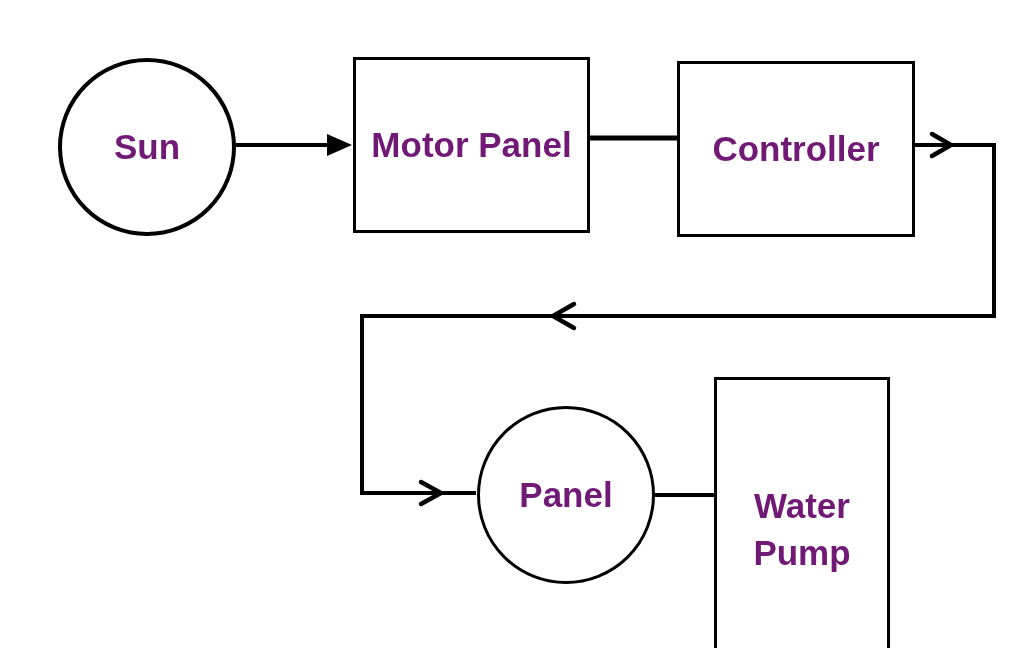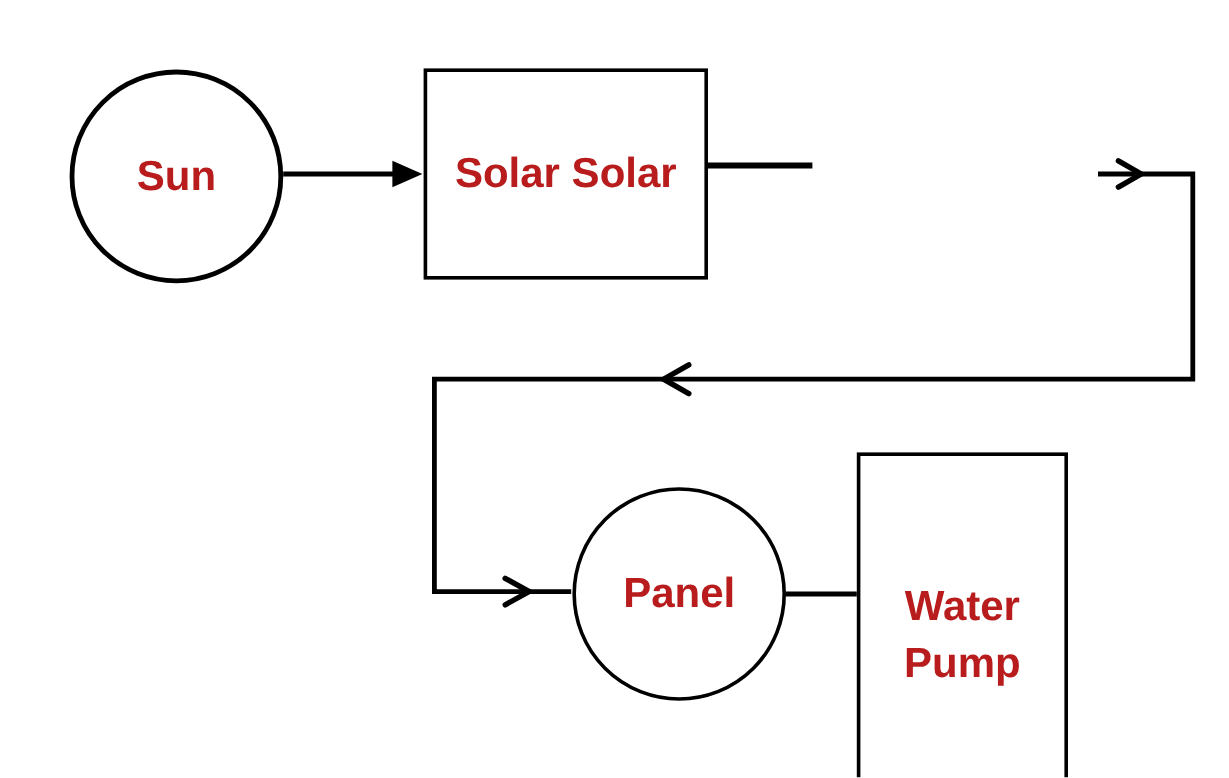--- a/index.html
+++ b/index.html
@@ -23,21 +23,21 @@
     height: 648px;
   }
   .node {
     position: absolute;
     box-sizing: border-box;
     background: #ffffff;
     display: flex;
     align-items: center;
     justify-content: center;
     text-align: center;
-    color: #b91c1c;
+    color: #701a75;
     font-weight: bold;
     font-size: 35px;
     line-height: 1.32;
   }
   .node.circle {
     border-radius: 50%;
   }
   .node-sun {
     left: 58px; top: 58px;
     width: 178px; height: 178px;
@@ -87,23 +87,26 @@
 
     <path d="M 655 495 H 719" stroke-width="4"></path>
     <polygon points="741,495 716,484 716,506" fill="#000000" stroke="none"></polygon>
   </svg>
 
   <div class="node circle node-sun">
     <span>Sun</span>
   </div>
 
   <div class="node node-solar-panel">
-    <span>Solar Solar</span>
+    <span>Motor Panel</span>
   </div>
 
+  <div class="node node-controller">
+    <span>Controller</span>
+  </div>
 
   <div class="node circle node-motor">
     <span>Panel</span>
   </div>
 
   <div class="node node-water-pump">
     <span>Water Pump</span>
   </div>
 
 </div>

